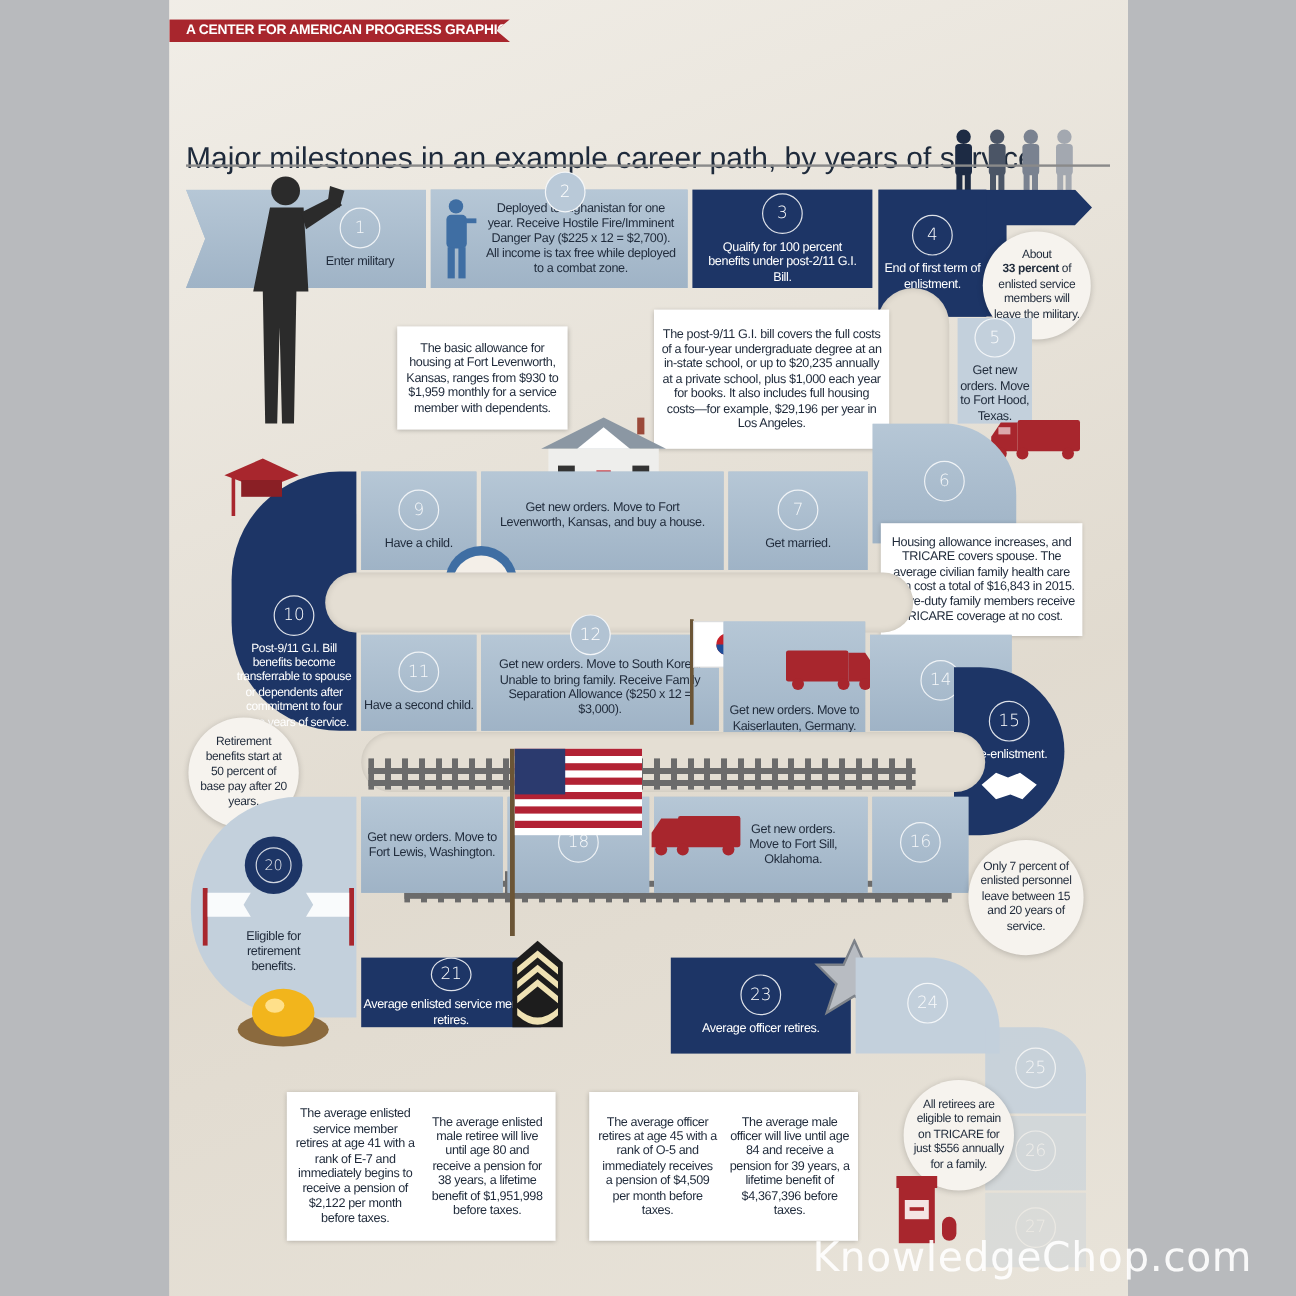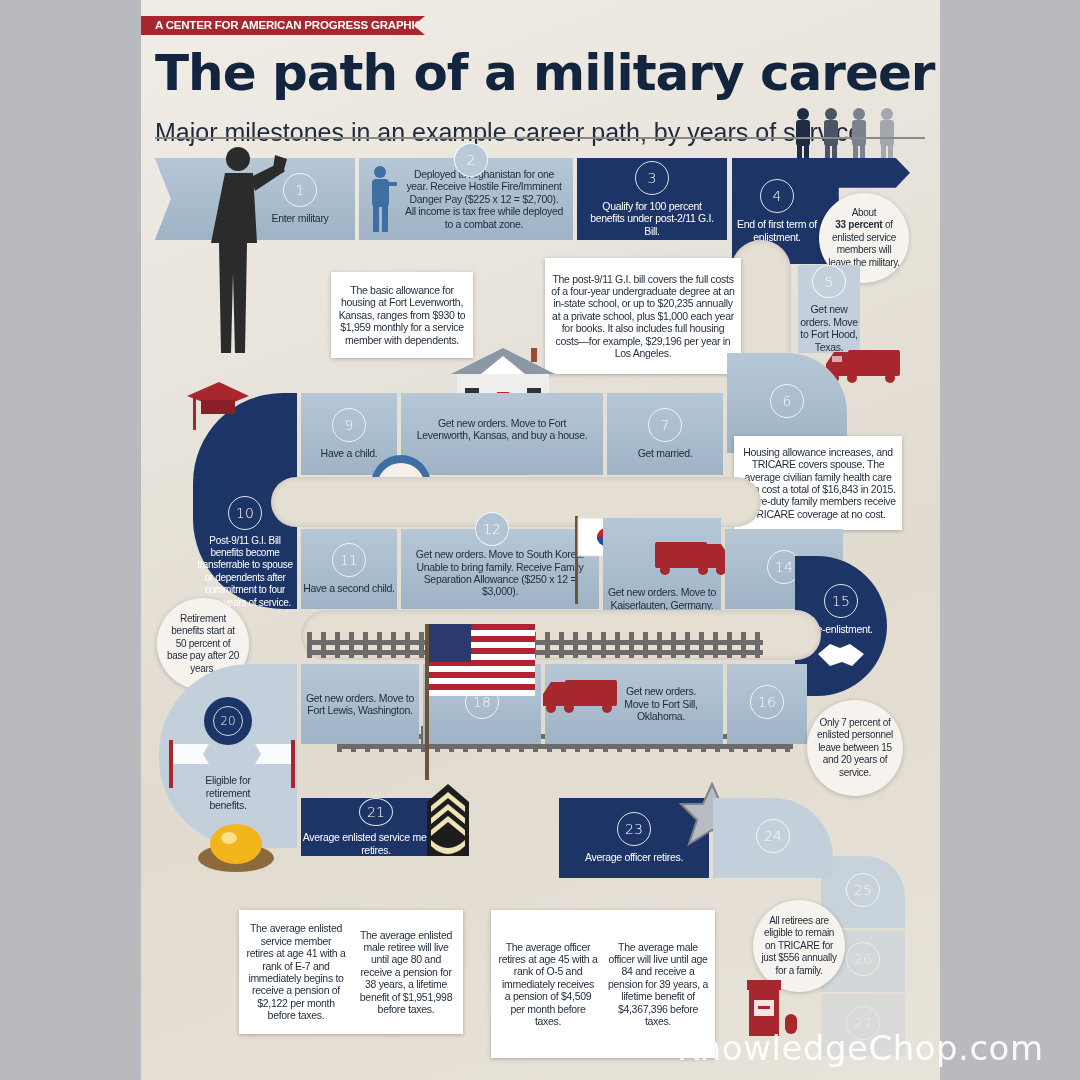--- a/index.html
+++ b/index.html
@@ -37,21 +37,20 @@
 </style>
 </head>
 <body>
 
 <div class="left-strip"></div>
 <div class="right-strip"></div>
 
 <div class="poster">
 
   <div class="ribbon">A CENTER FOR AMERICAN PROGRESS GRAPHIC</div>
-  <div class="title">The path of a military career</div>
   <div class="subtitle">Major milestones in an example career path, by years of service</div>
 
   <svg style="position:absolute;left:648px;top:106px" width="116" height="68">
     <g fill="#1d2b44">
         <circle cx="14" cy="8" r="6"></circle>
         <rect x="7" y="14" width="14" height="26" rx="3"></rect>
         <rect x="8" y="38" width="5" height="28"></rect>
         <rect x="15" y="38" width="5" height="28"></rect>
       </g>
     <g fill="#4b5566">
@@ -322,21 +321,21 @@
     <div class="num">26</div>
   </div>
   <div class="block pale" style="left:680px;top:994px;width:84px;height:62px;opacity:.35">
     <div class="num">27</div>
   </div>
 
   <div class="callout" style="left:98px;top:910px;width:224px;height:124px;gap:10px">
     <div class="txt" style="width:100px">The average enlisted service member retires at age 41 with a rank of E-7 and immediately begins to receive a pension of $2,122 per month before taxes.</div>
     <div class="txt" style="width:100px">The average enlisted male retiree will live until age 80 and receive a pension for 38 years, a lifetime benefit of $1,951,998 before taxes.</div>
   </div>
-  <div class="callout" style="left:350px;top:910px;width:224px;height:148px;gap:10px">
+  <div class="callout" style="left:350px;top:910px;width:224px;height:124px;gap:10px">
     <div class="txt" style="width:100px">The average officer retires at age 45 with a rank of O-5 and immediately receives a pension of $4,509 per month before taxes.</div>
     <div class="txt" style="width:100px">The average male officer will live until age 84 and receive a pension for 39 years, a lifetime benefit of $4,367,396 before taxes.</div>
   </div>
   <div class="bubble" style="left:612px;top:900px;width:92px;height:92px">
     <div class="txt" style="font-size:10px">All retirees are eligible to remain on TRICARE for just $556 annually for a family.</div>
   </div>
   <svg style="position:absolute;left:604px;top:978px" width="56" height="60">
     <rect x="2" y="2" width="34" height="10" fill="#a8262d"></rect>
       <rect x="4" y="12" width="30" height="46" fill="#a8262d"></rect>
     <rect x="9" y="22" width="20" height="16" fill="#f4e4e4"></rect>

